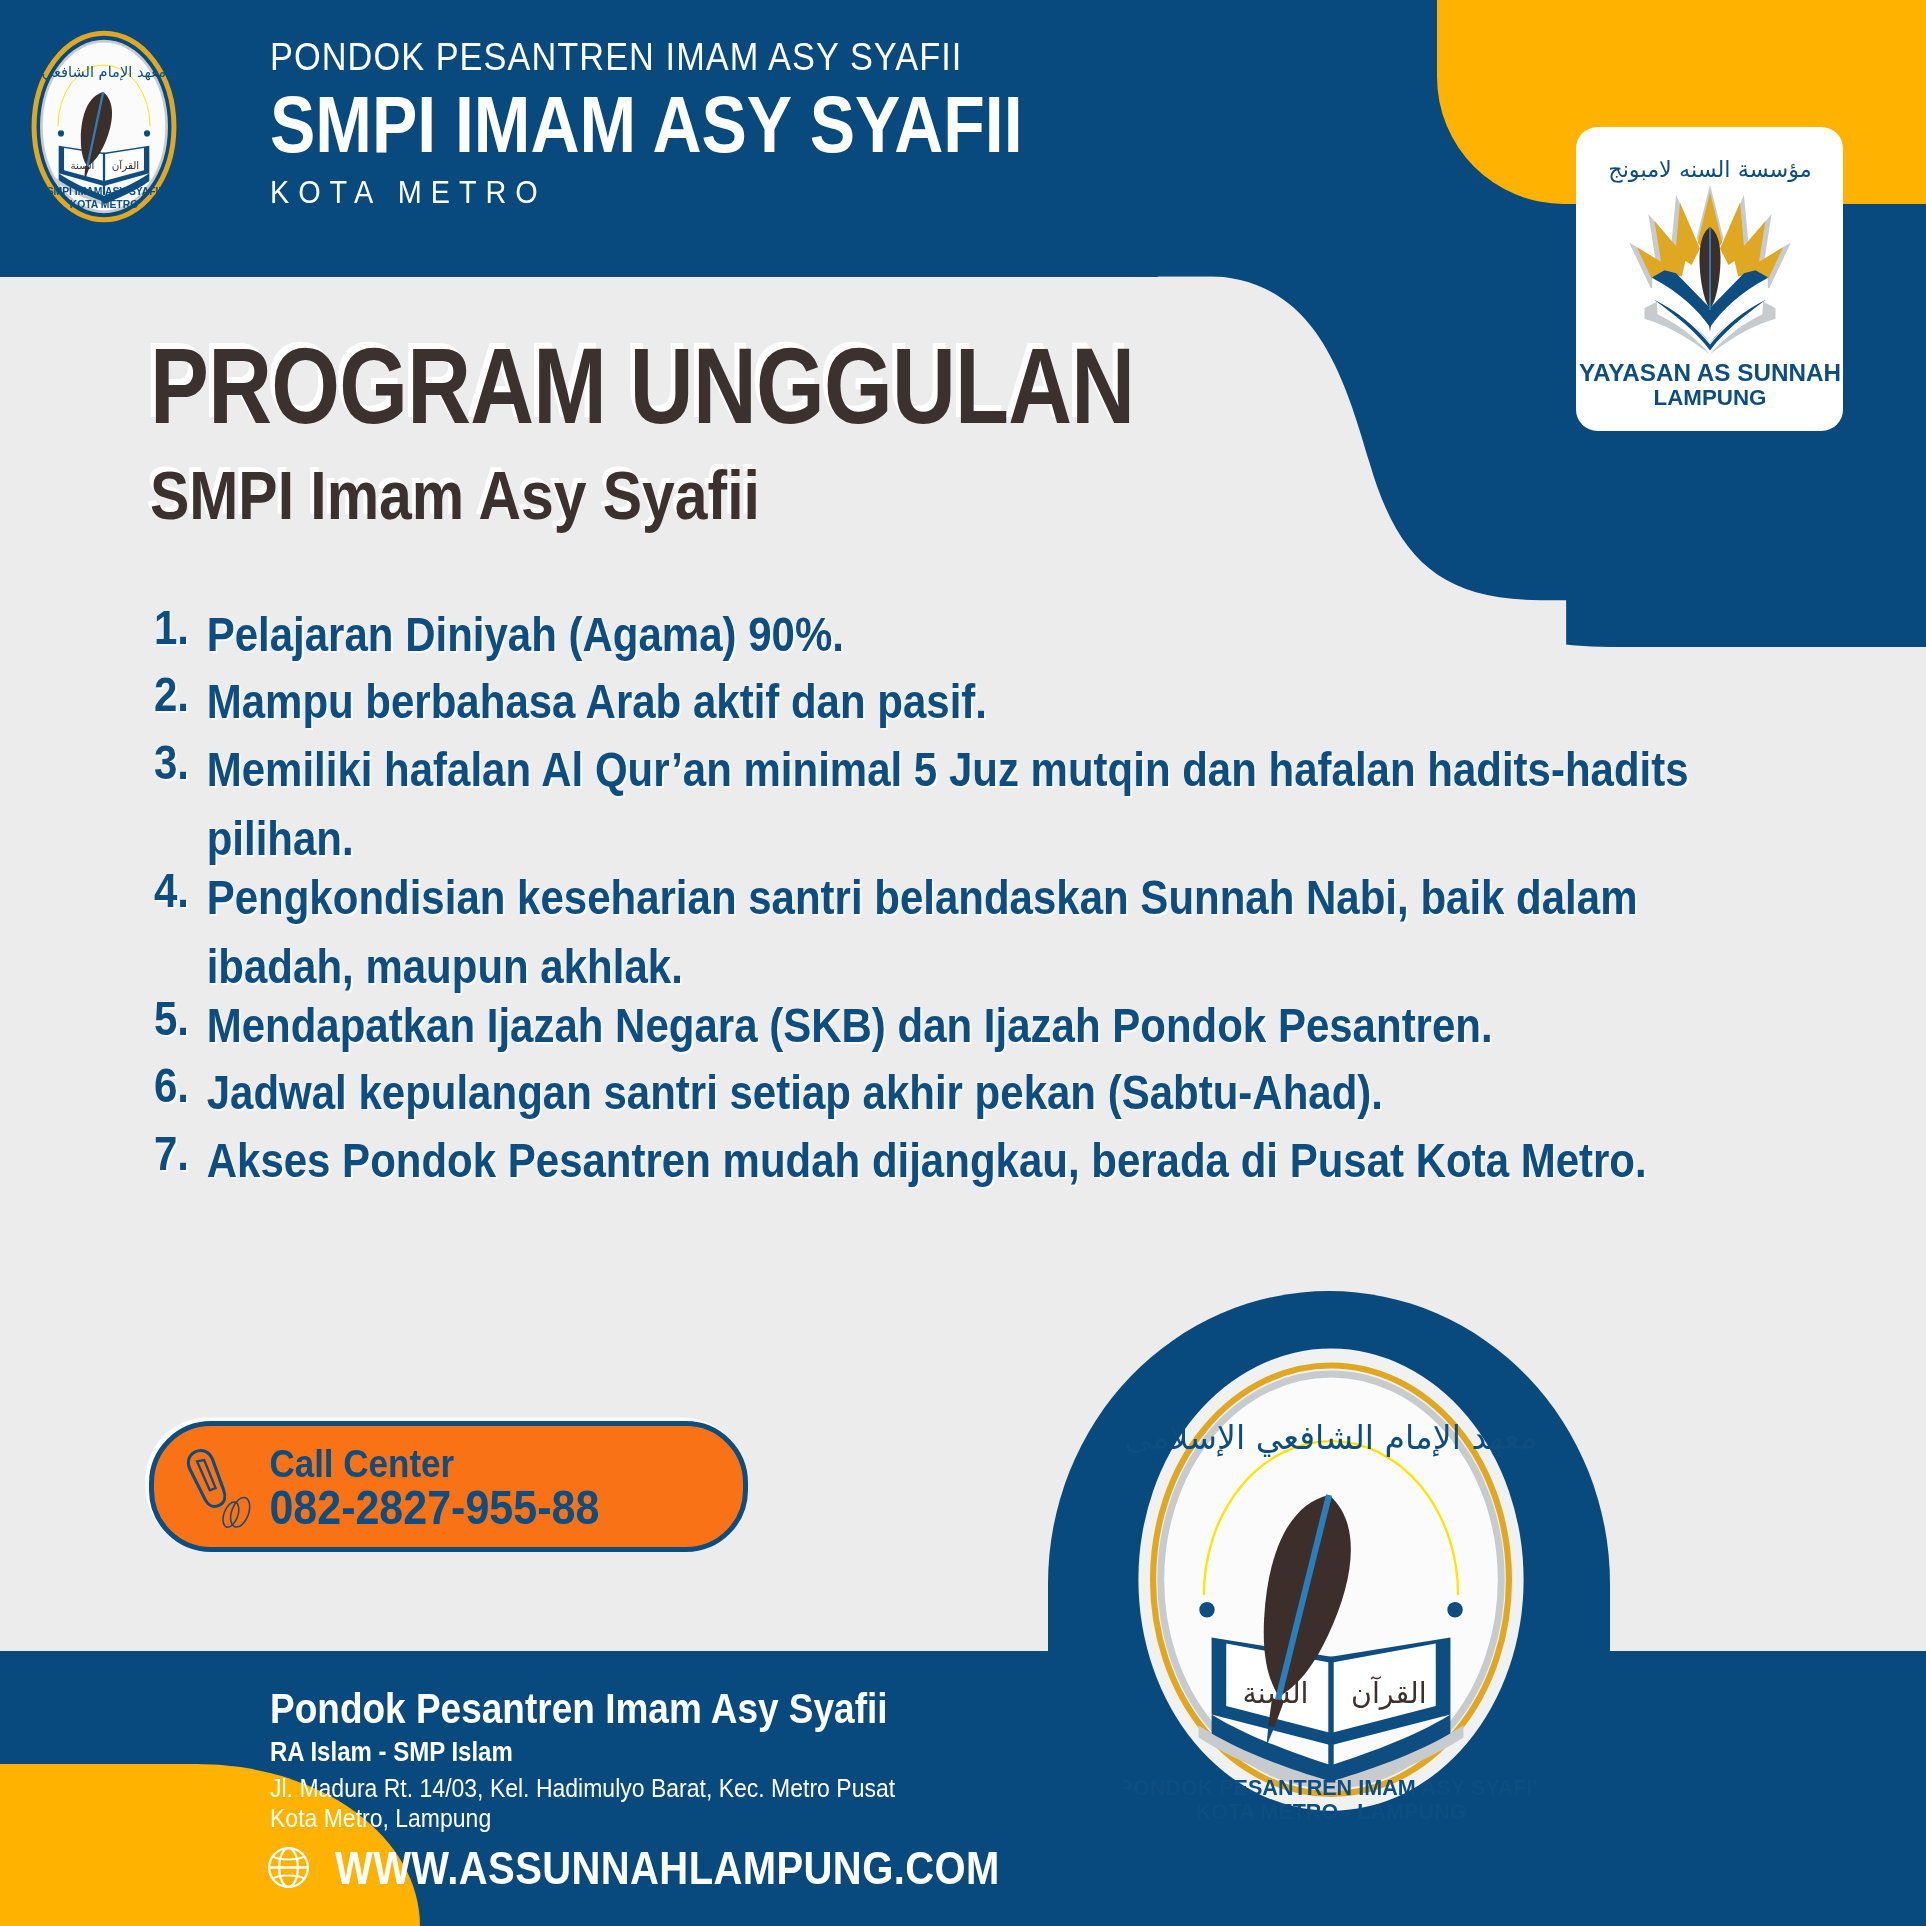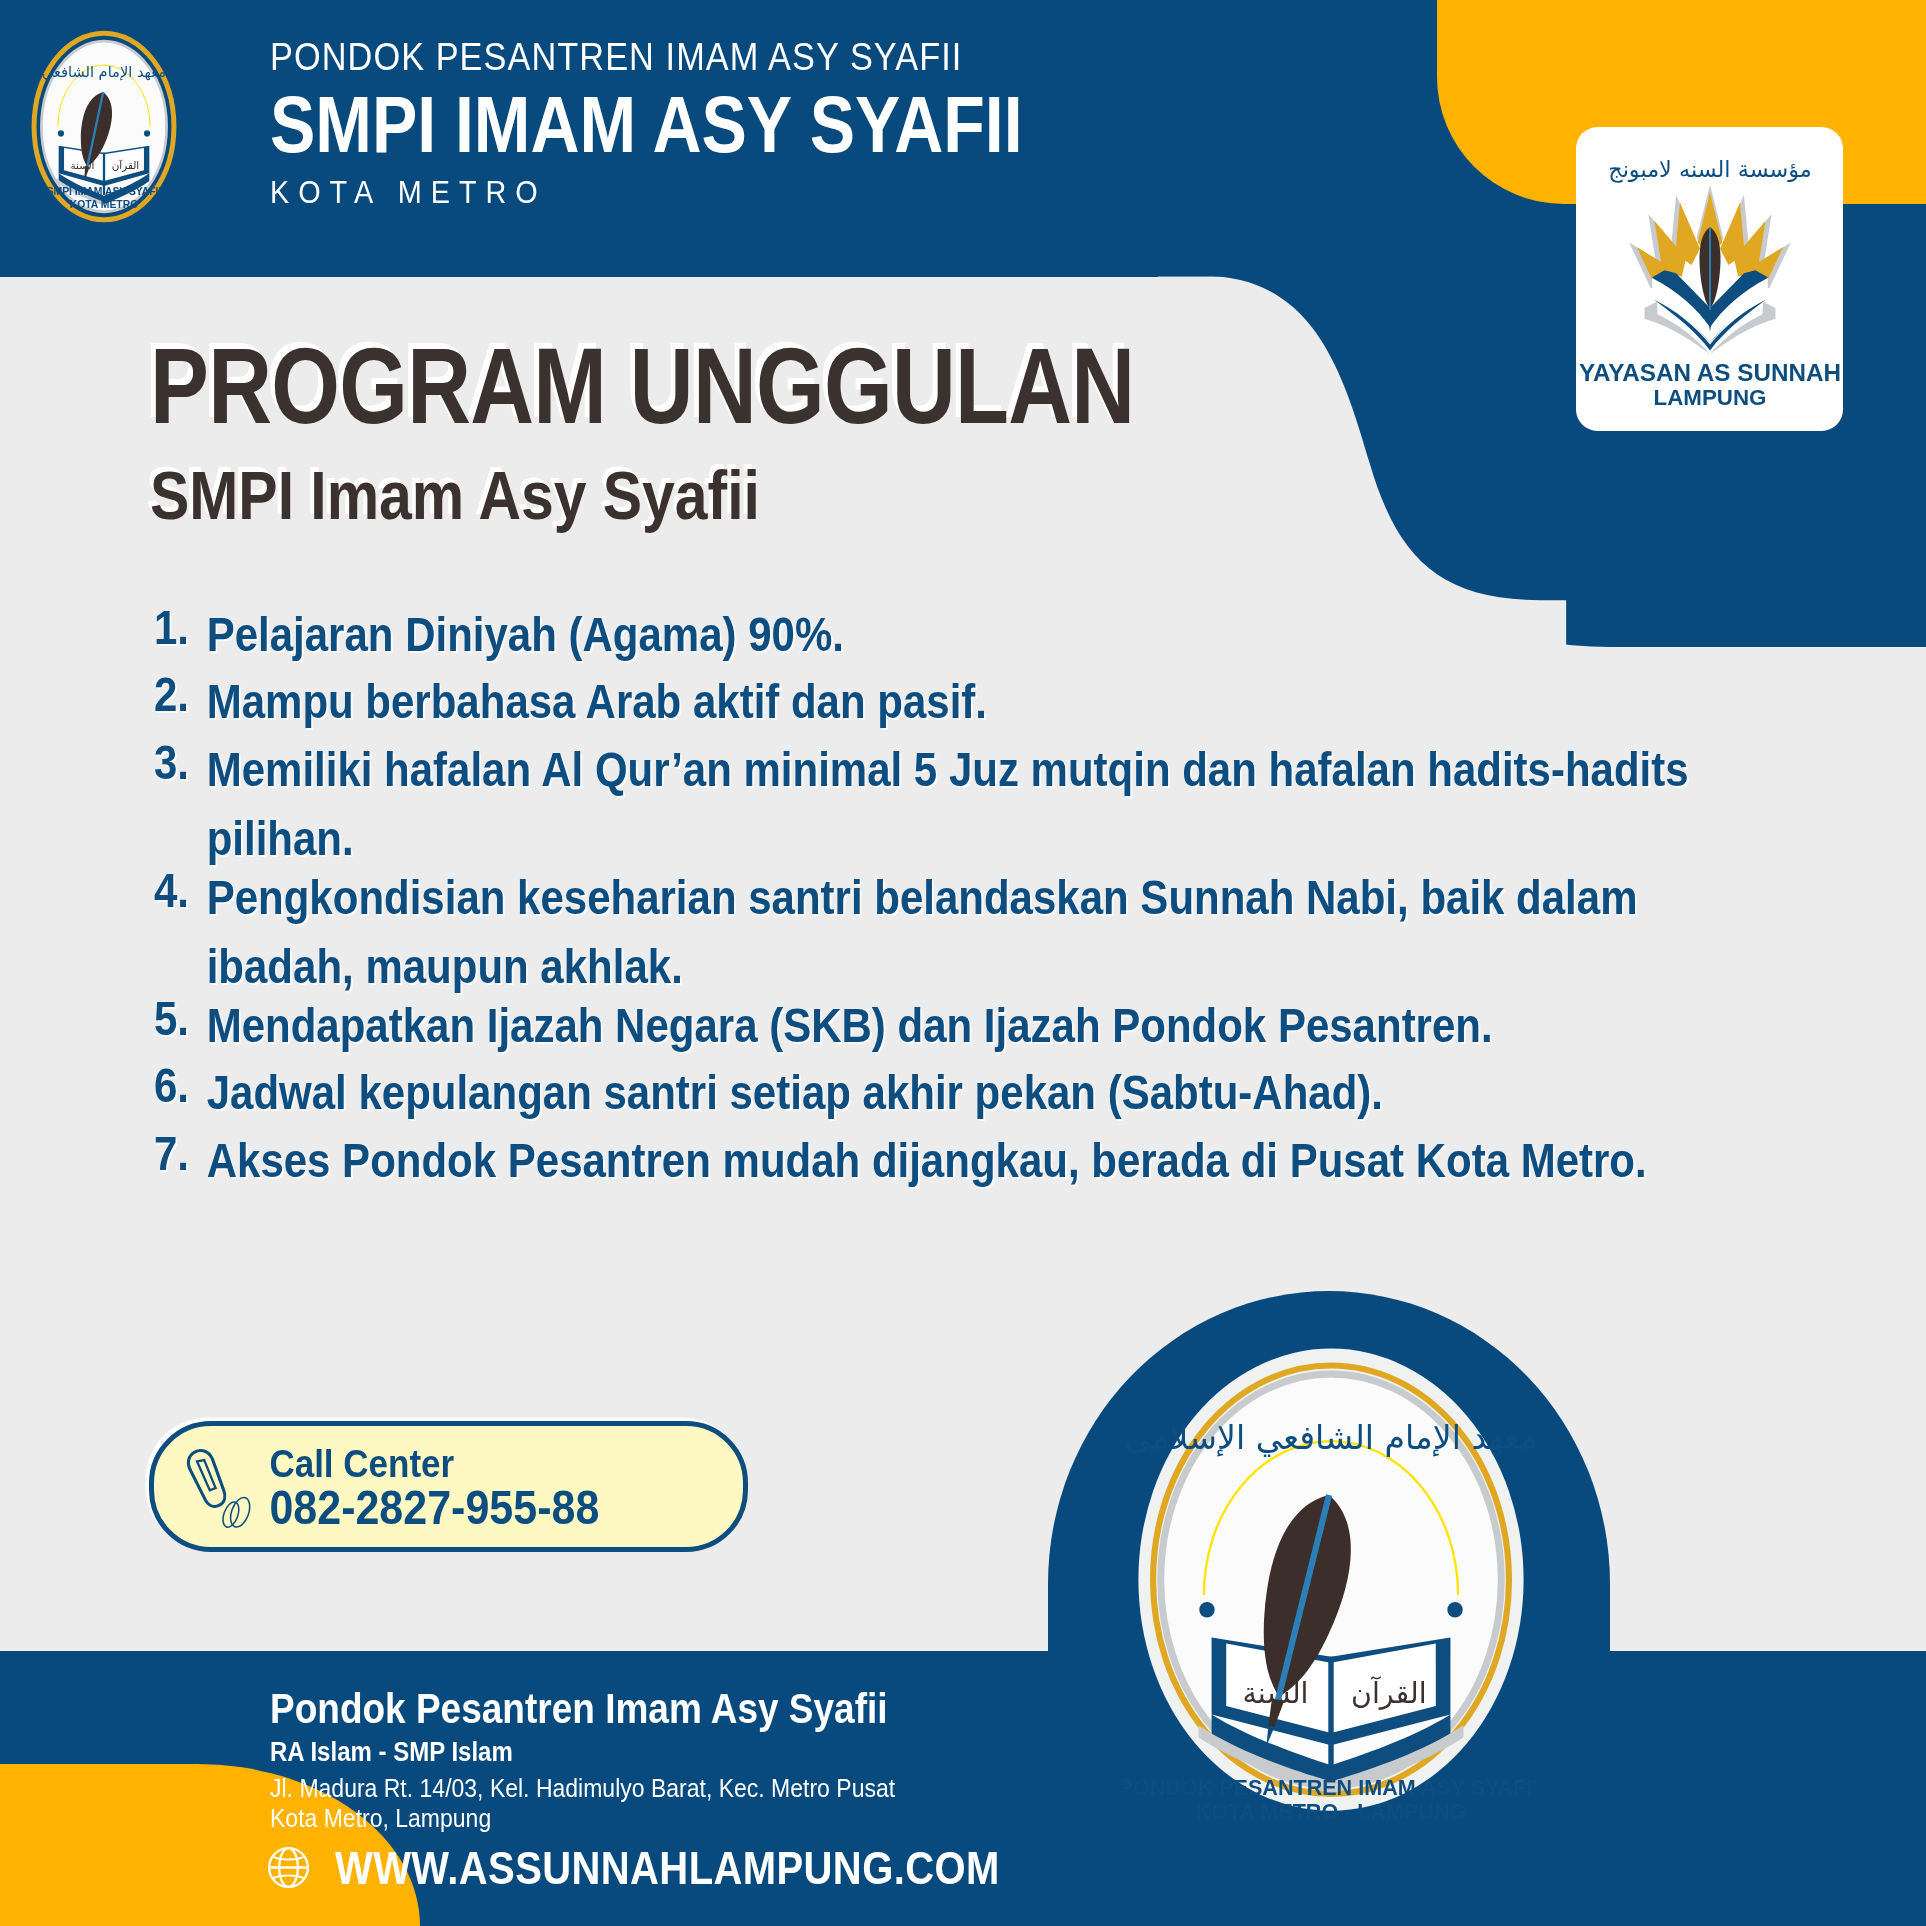--- a/index.html
+++ b/index.html
@@ -101,21 +101,21 @@
     font-family:"Liberation Sans Narrow","Liberation Sans",sans-serif;
     font-weight:bold;font-size:42px;color:#0d4d80;
     margin-left:17.7px;line-height:1.44;
     transform:scaleY(1.14);transform-origin:left top;
     max-width:1560px;
     text-shadow:1.9px 1.9px 0 rgba(255,255,255,0.75);
   }
   
   .callbox{
     position:absolute;left:149px;top:1421px;width:589px;height:121px;
-    border:5.4px solid #0d4d80;border-radius:62px;background:#fef9c3;
+    border:5.4px solid #0d4d80;border-radius:62px;background:#f97316;
     display:flex;align-items:center;
     box-shadow:-3.5px -3.5px 0 rgba(255,255,255,0.9);
   }
   .phone-icon{margin-left:23px;margin-right:15.4px;flex:0 0 auto;}
   .call-label{
     font-family:"Liberation Sans Narrow","Liberation Sans",sans-serif;
     font-weight:bold;font-size:35px;color:#0d4d80;line-height:1.0;
     transform:scaleY(1.1);transform-origin:left top;
   }
   .call-num{

